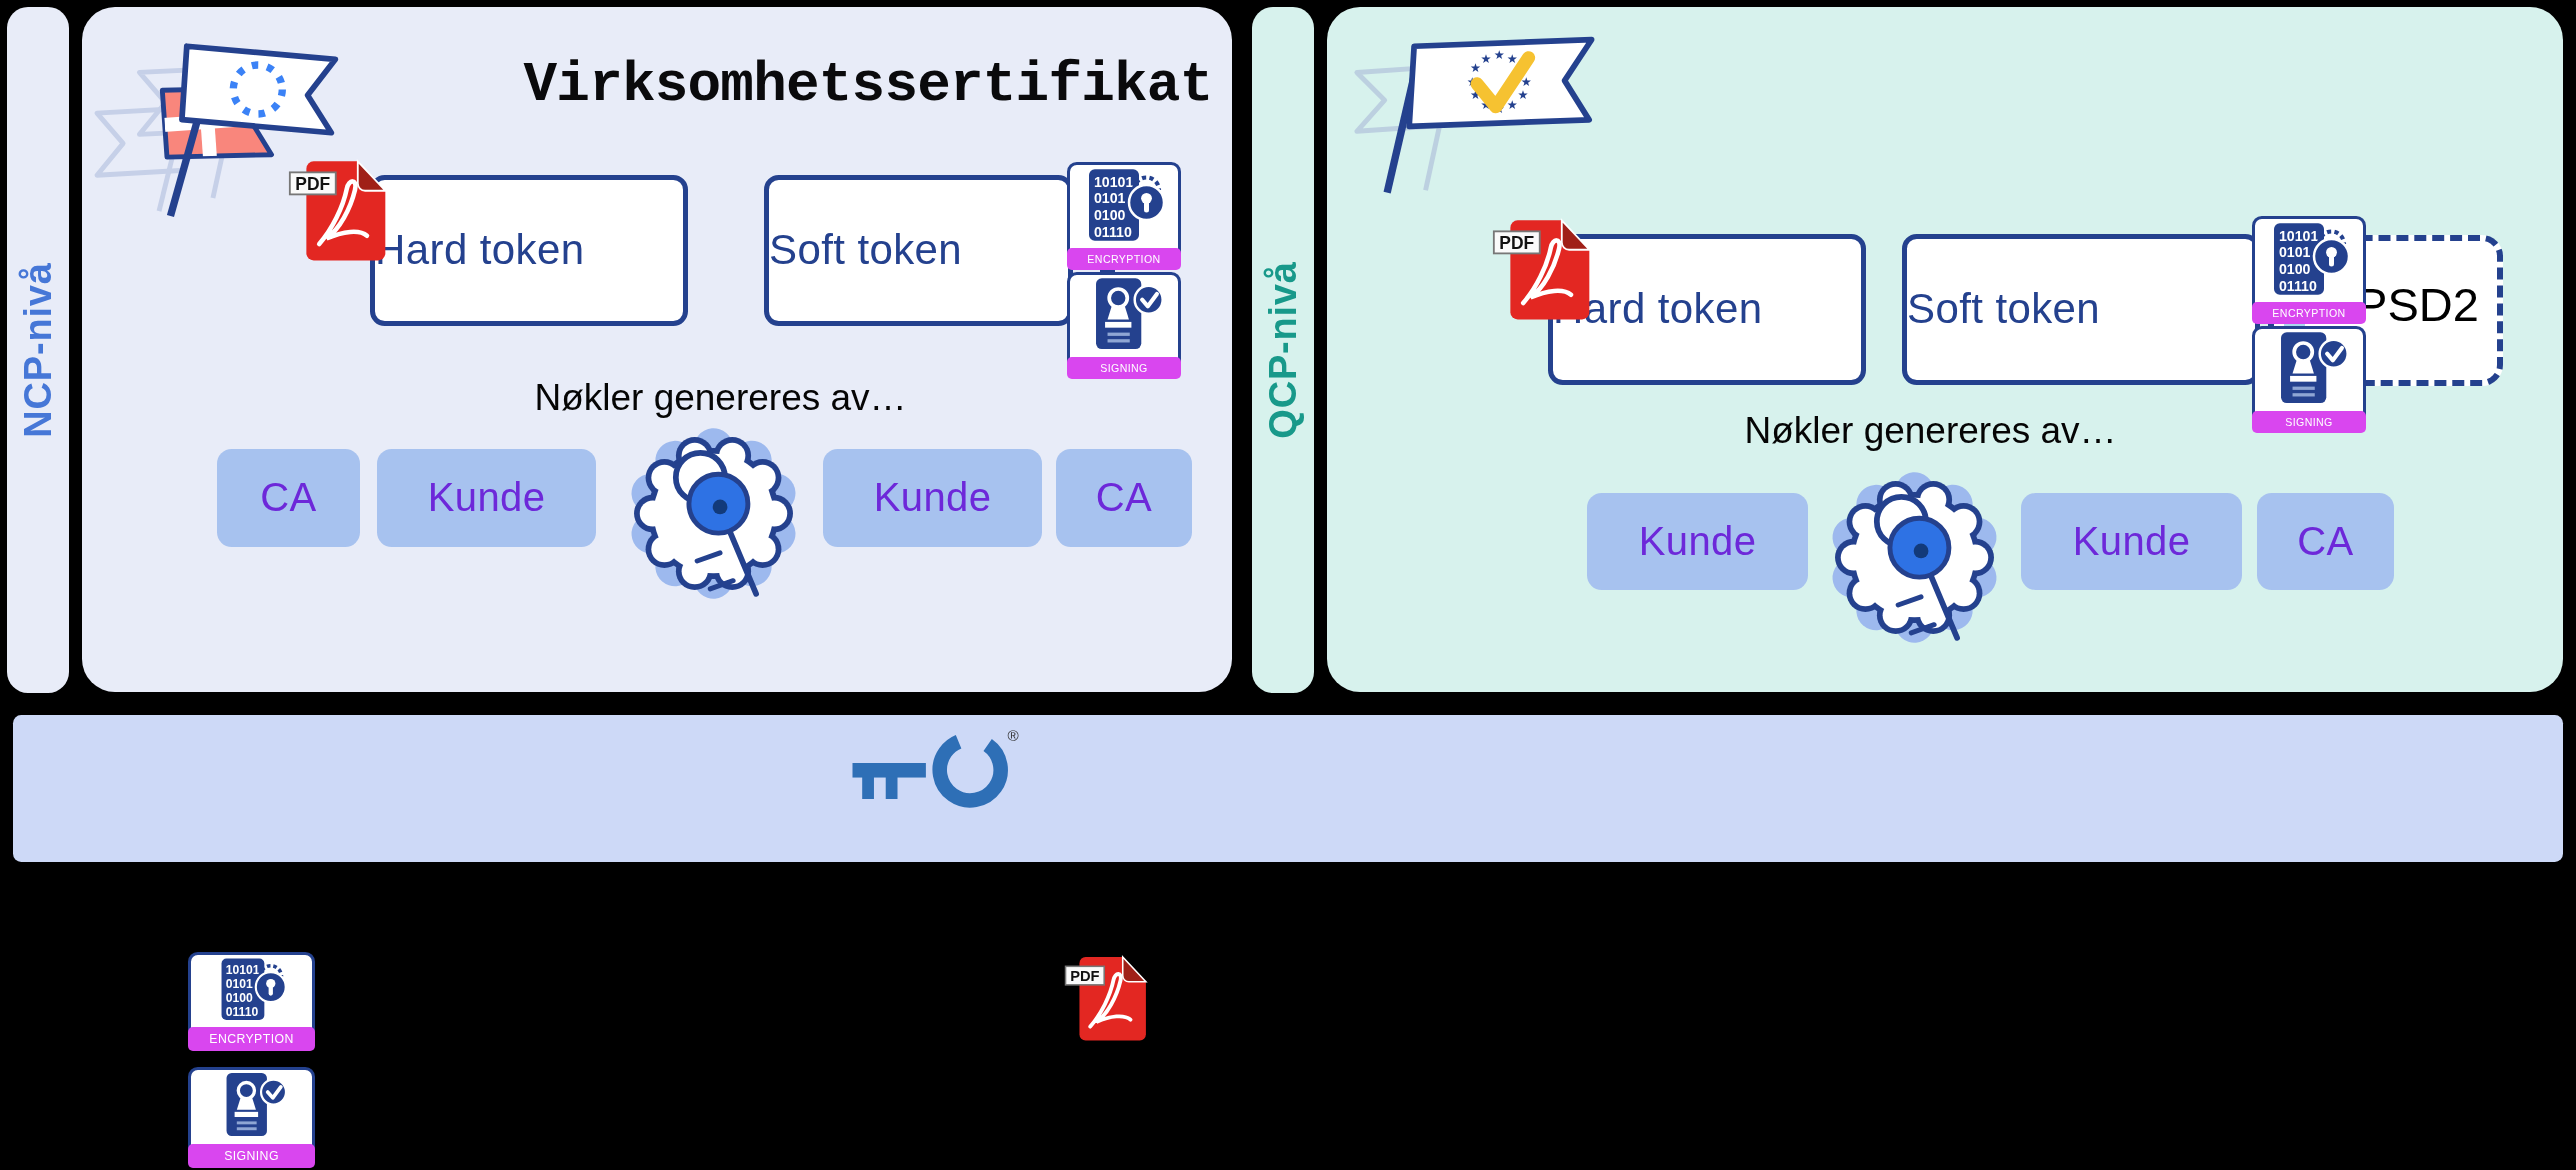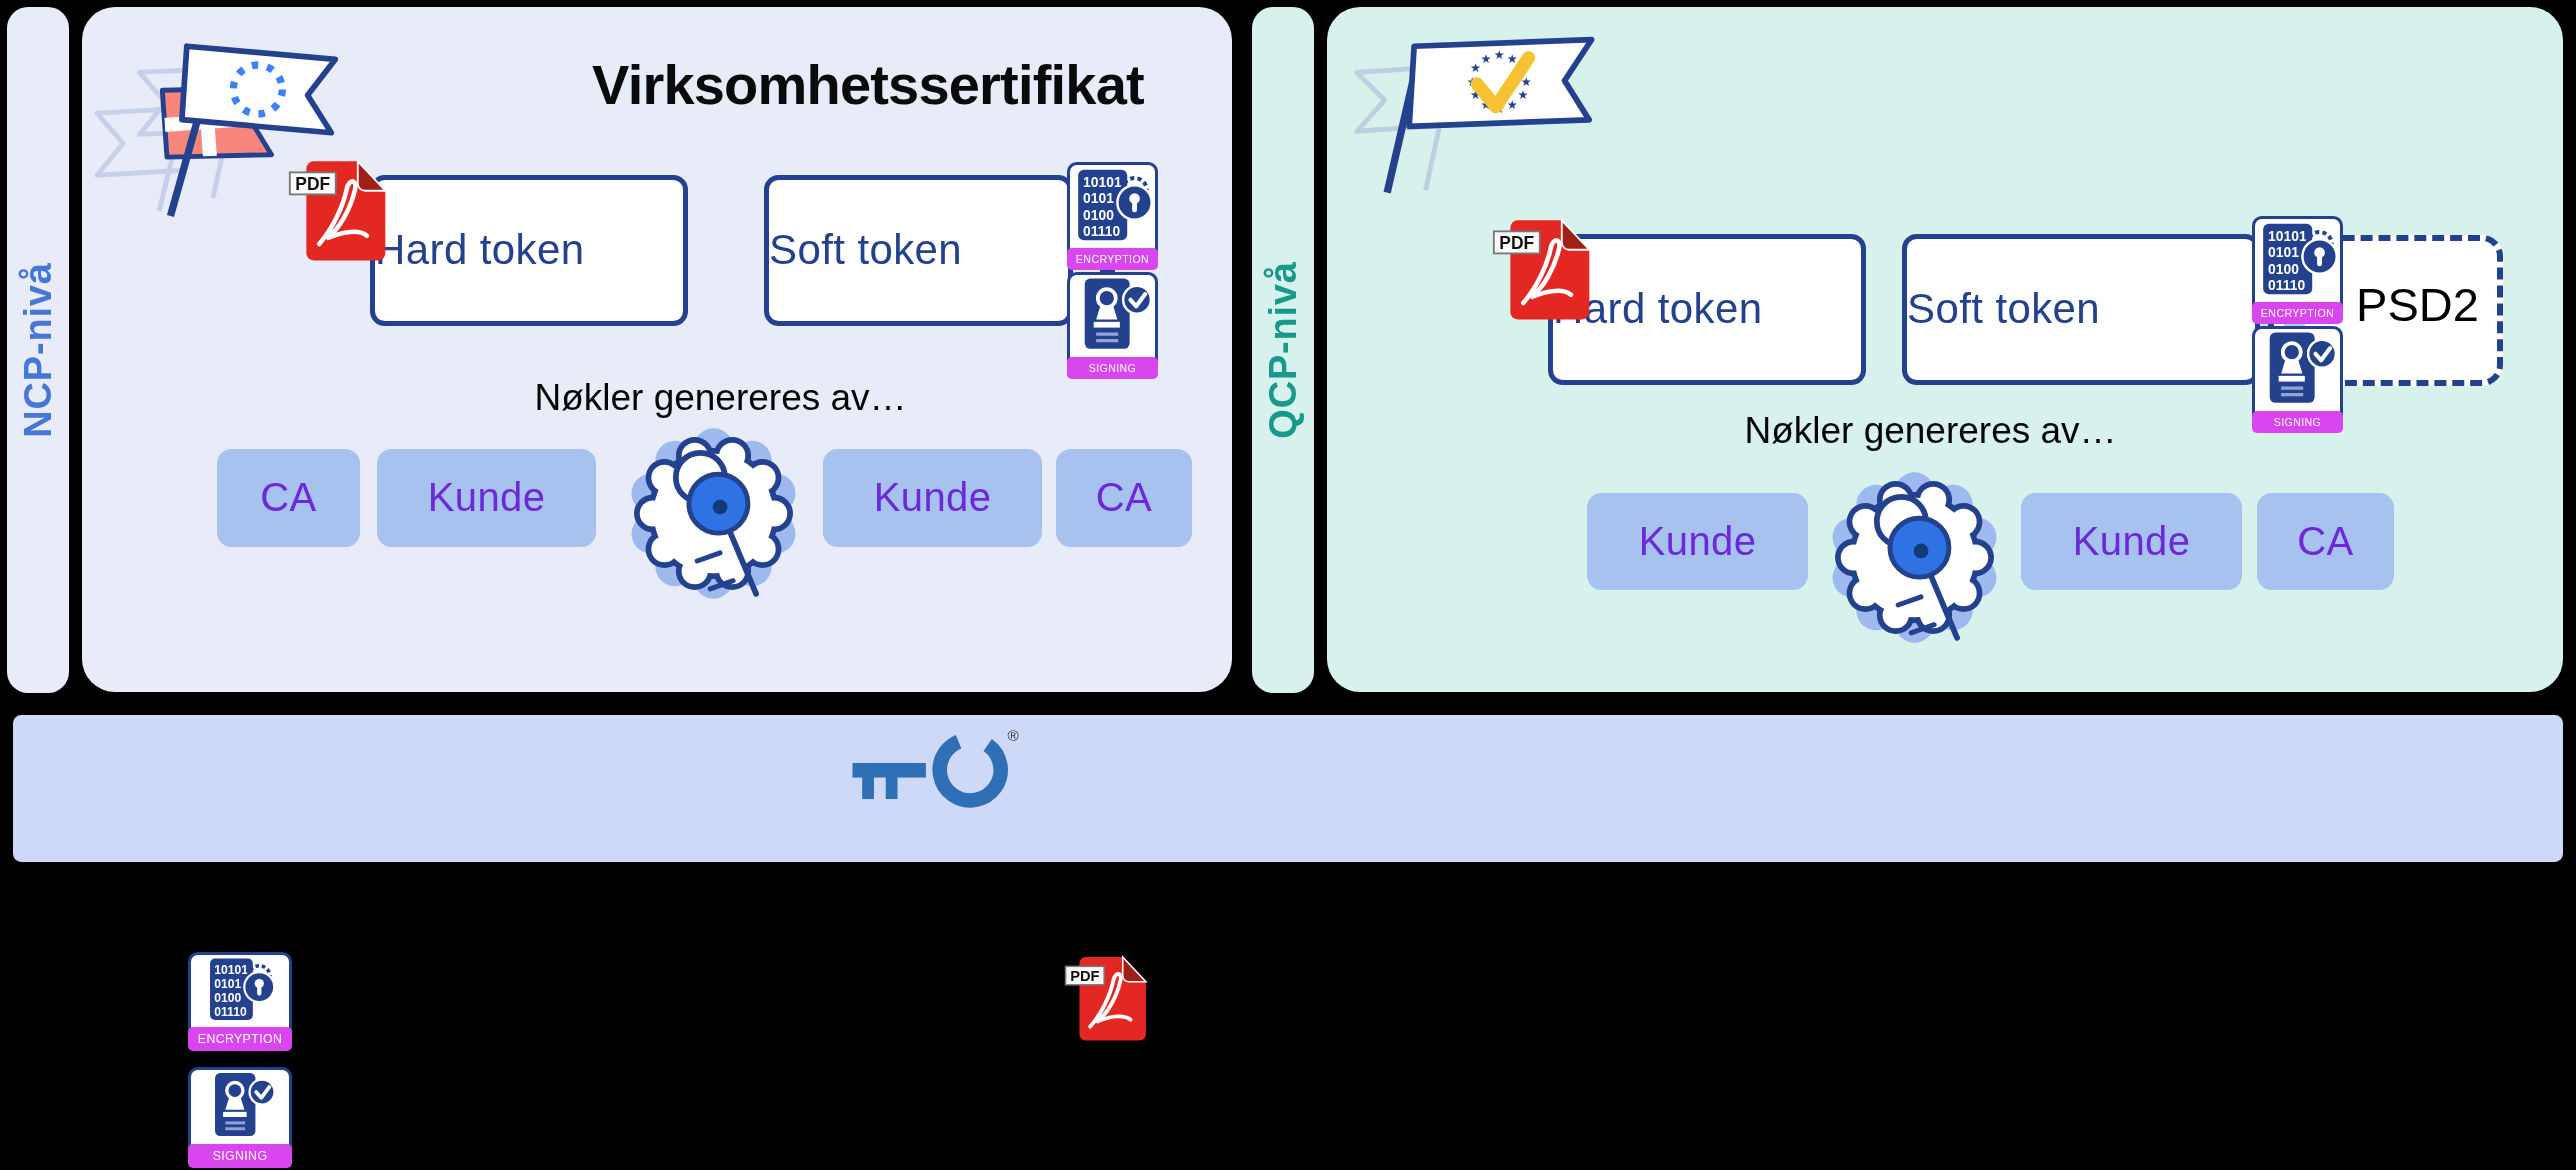--- a/index.html
+++ b/index.html
@@ -15,38 +15,38 @@
               white-space:nowrap;font-size:38px;font-weight:bold;letter-spacing:0.8px;}
   .lane-ncp .lane-label{color:#4677d7;}
   .lane-qcp .lane-label{color:#18998a;}
 
   
   .panel{position:absolute;top:6.5px;height:685px;border-radius:33px;}
   .panel-left{left:82px;width:1150px;background:#e8ecf8;}
   .panel-right{left:1327px;width:1236px;background:#d7f2ed;}
 
   .panel-title{position:absolute;text-align:center;color:#0a0a0c;font-weight:bold;
-               font-size:56px;letter-spacing:-0.8px;line-height:1.16;}
+               font-size:56px;letter-spacing:-0.8px;line-height:1.16;font-family:Liberation Mono, monospace;}
   .title-left{left:213px;top:46px;width:1146px;}
 
   .token-box{position:absolute;background:#fff;border:5.7px solid #24418e;border-radius:14.7px;
              display:flex;align-items:center;justify-content:flex-start;
              color:#24418e;font-size:42px;letter-spacing:0.4px;z-index:2;}
   .psd2-box{position:absolute;background:#fff;border:6.5px dashed #24418e;border-radius:21px;z-index:1;}
   .psd2-label{position:absolute;display:flex;align-items:center;justify-content:center;
               color:#000000;font-size:47px;z-index:2;}
 
   .caption{position:absolute;width:507px;text-align:center;color:#050505;
            font-size:37px;font-weight:500;}
 
   .chip{position:absolute;background:#a7c2ef;border-radius:14.7px;display:flex;align-items:center;
         justify-content:center;color:#6d28d9;font-size:40px;letter-spacing:0.4px;}
 
   
-  .icon-card{position:absolute;background:#fff;border:3.3px solid #24418e;border-radius:9.8px;z-index:3;}
+  .icon-card{position:absolute;background:#fff;border:3.3px solid #24418e;border-radius:9.8px;z-index:3;padding-left:23px;}
   .icon-card svg{position:absolute;left:0;top:0;right:0;width:100%;height:calc(100% - 22px);}
   .icon-card-label{position:absolute;left:-3.3px;right:-3.3px;bottom:-3.3px;height:22px;background:#d946ef;
                    border-radius:4.9px;color:#fff;font-weight:normal;font-size:10.6px;letter-spacing:0.4px;
                    display:flex;align-items:center;justify-content:center;}
   .icon-card--lg .icon-card-label{font-size:12.3px;height:24.5px;}
   .connector{position:absolute;z-index:2;}
 
   
   .certpub-bar{position:absolute;left:13px;top:715px;width:2550px;height:147px;background:#cdd9f7;
                border-radius:8.2px;}

